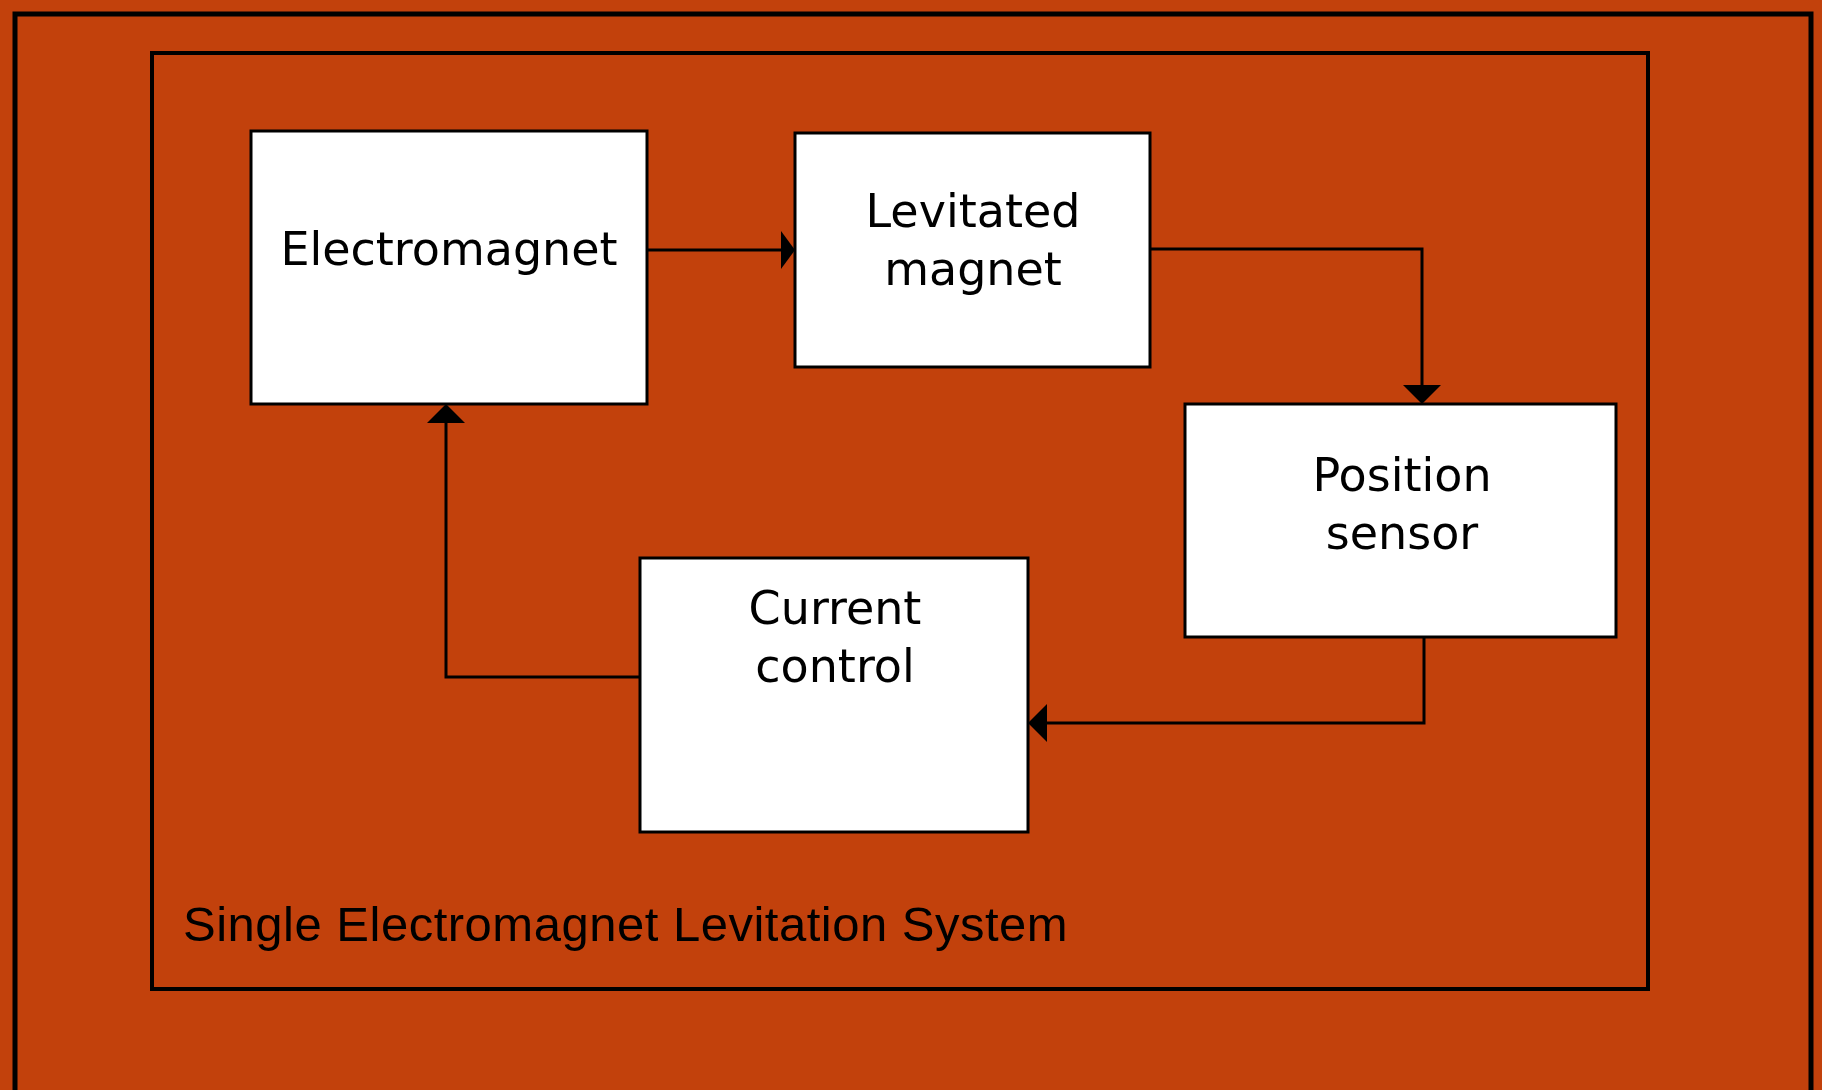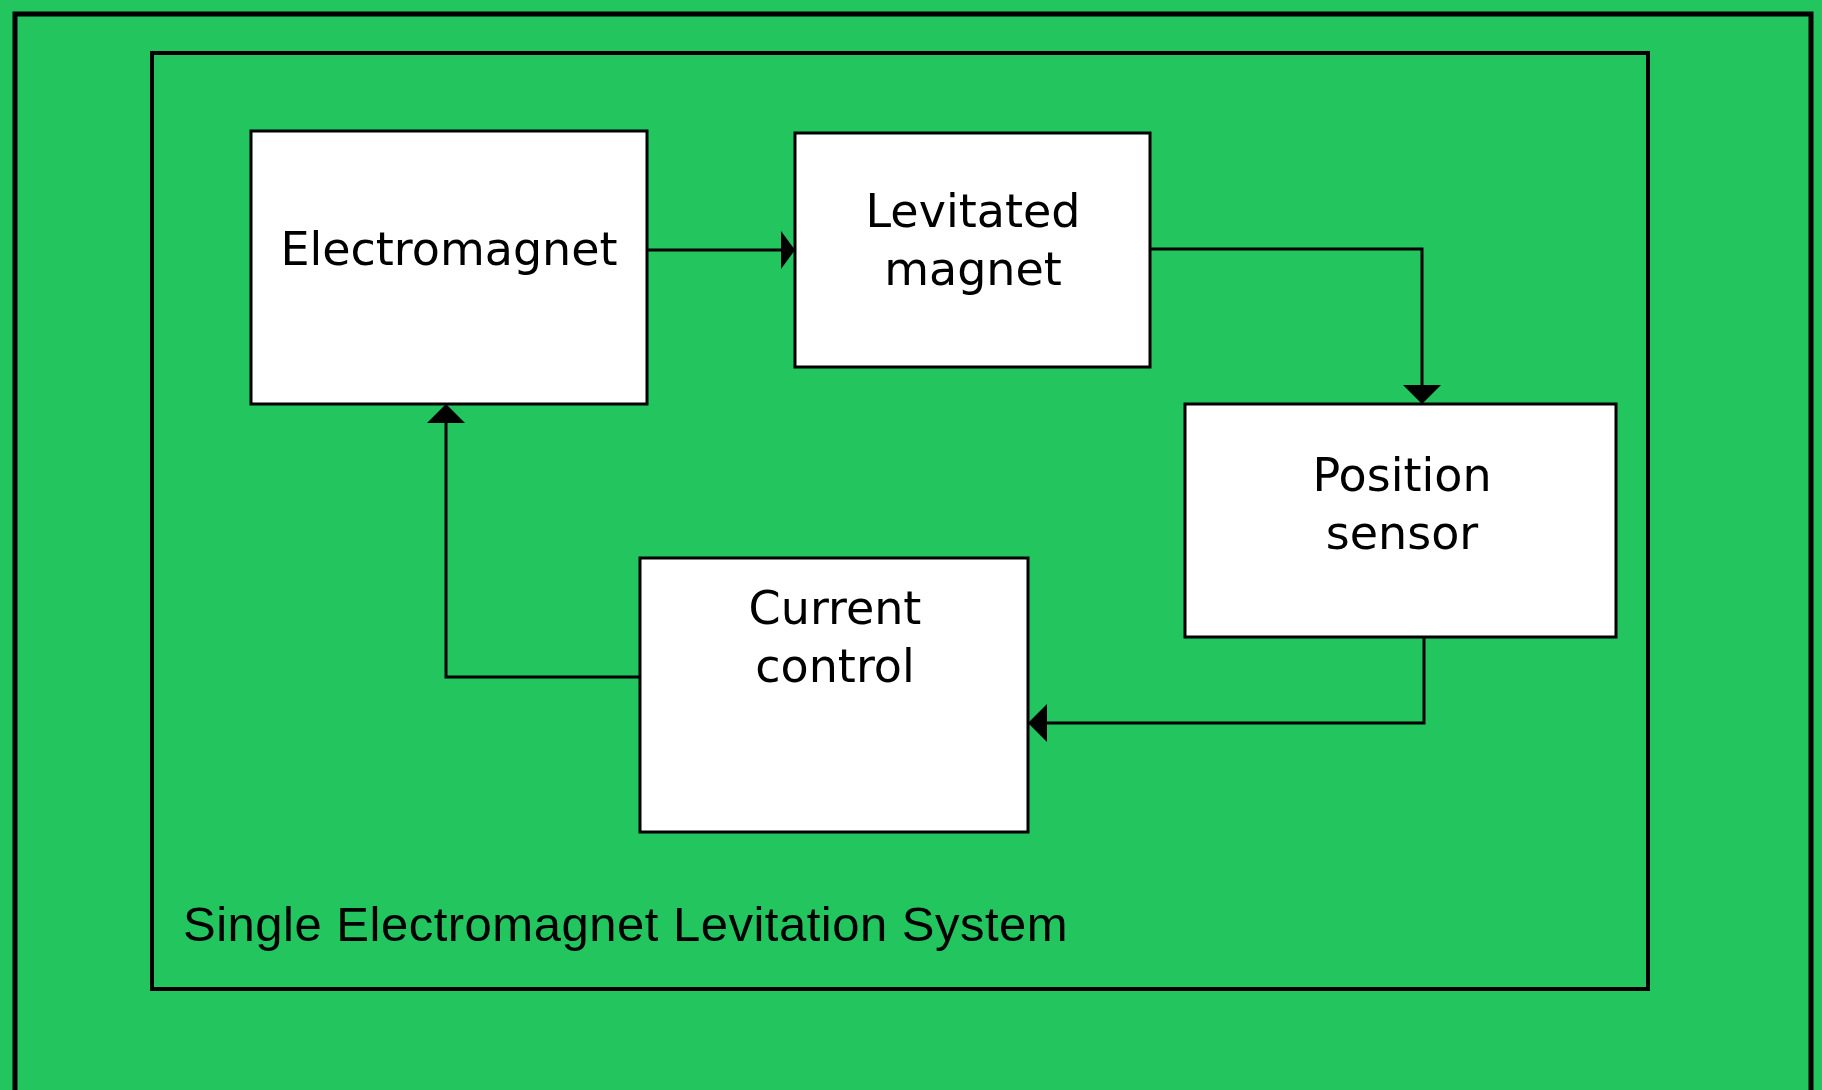--- a/index.html
+++ b/index.html
@@ -10,21 +10,21 @@
   body {
     width: 1822px;
     height: 1090px;
     overflow: hidden;
     font-family: "Liberation Sans", "DejaVu Sans", sans-serif;
   }
   #stage {
     position: relative;
     width: 1822px;
     height: 1090px;
-    background: #22c55e;
+    background: #c2410c;
   }
   #diagram-svg {
     position: absolute;
     left: 0;
     top: 0;
     width: 1822px;
     height: 1090px;
     display: block;
   }
   .box-rect {

